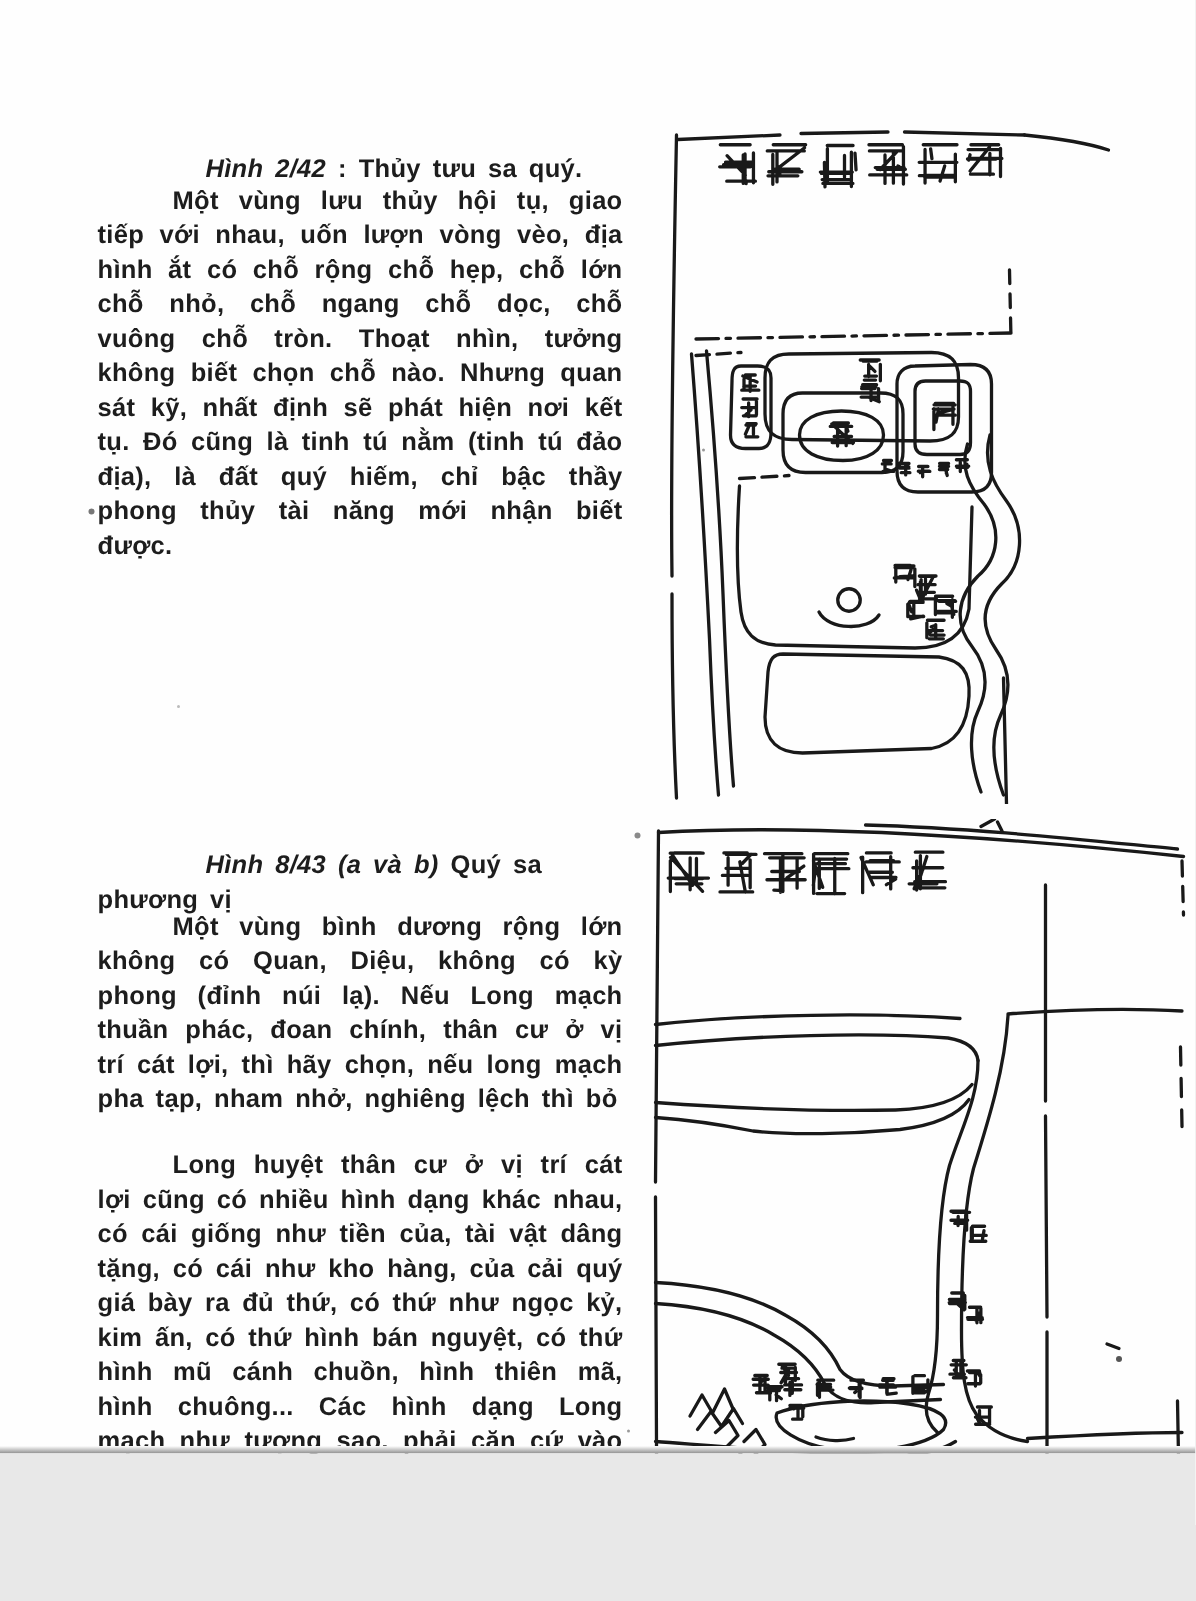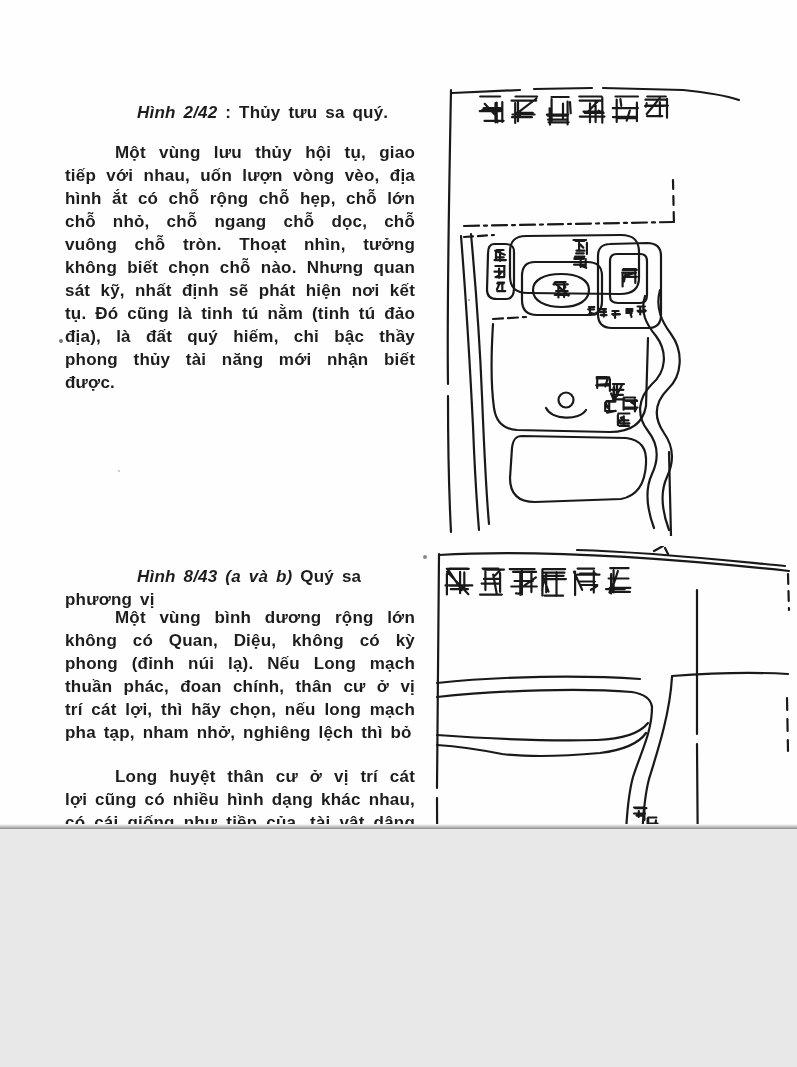--- a/index.html
+++ b/index.html
@@ -1,29 +1,29 @@
 <!DOCTYPE html>
 <html><head>
 <meta charset="utf-8">
 <style>
   html,body{margin:0;padding:0;background:#e8e8e8;}
-  .page{position:relative;width:797px;height:829px;background:#fefefe;overflow:hidden;
+  .page{position:relative;width:797px;height:969px;background:#fefefe;overflow:hidden;
         font-family:"Liberation Sans",sans-serif;}
   .bottom-edge{position:absolute;left:0;bottom:0;width:100%;height:5px;
         background:linear-gradient(#fefefe,#8f8f8f);}
   .specks{position:absolute;left:0;top:0;width:2px;height:2px;background:transparent;border-radius:50%;
         box-shadow:60px 340px 0 1px #777, 424px 556px 0 1px #8a8a8a, 468px 299px 0 #999,
                    418px 953px 0 #9a9a9a, 745px 905px 0 1px #555, 118px 470px 0 #bbb;}
   .tb{position:absolute;left:65px;width:350px;color:#1d1d1d;font-size:17px;line-height:23px;
       font-weight:700;text-align:justify;letter-spacing:0.2px;word-spacing:3px;}
   .caption{text-indent:72px;text-align:left;}
   .caption .lead{font-style:italic;}
   .para{text-indent:50px;}
   #cap1{top:84px;}
-  #p1{top:124px;}
+  #p1{top:105px;}
   #cap2{top:548px;}
   #p2{top:589px;}
   #p3{top:748px;}
   .pagenum{position:absolute;left:104px;top:1016px;font-family:"Liberation Serif",serif;
       font-size:23px;font-weight:700;color:#161616;letter-spacing:1px;}
   .dsvg{position:absolute;}
   #d1{left:440px;top:84px;}
   #d2{left:432px;top:546px;}
   .dsvg path,.dsvg circle,.dsvg ellipse{stroke:#191919;fill:none;stroke-width:2.2;
       stroke-linecap:round;stroke-linejoin:round;}

